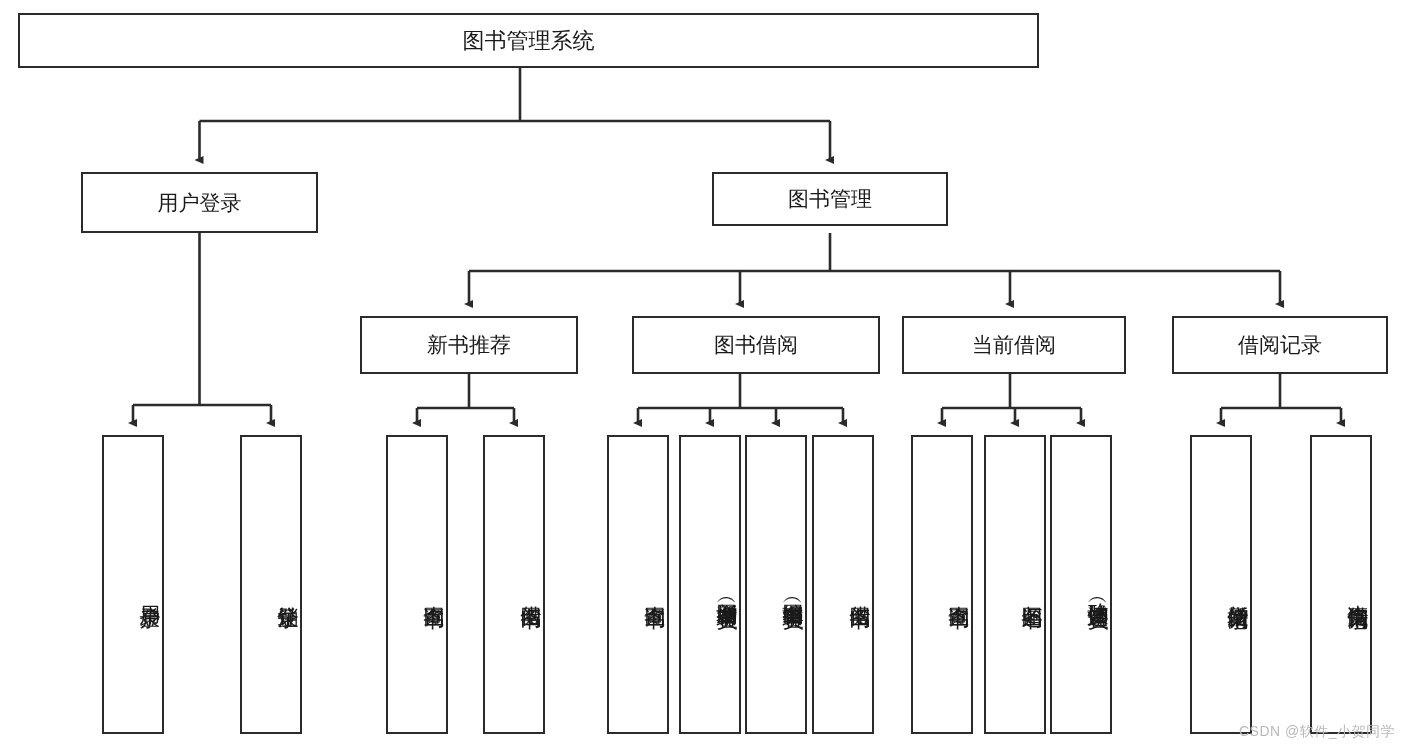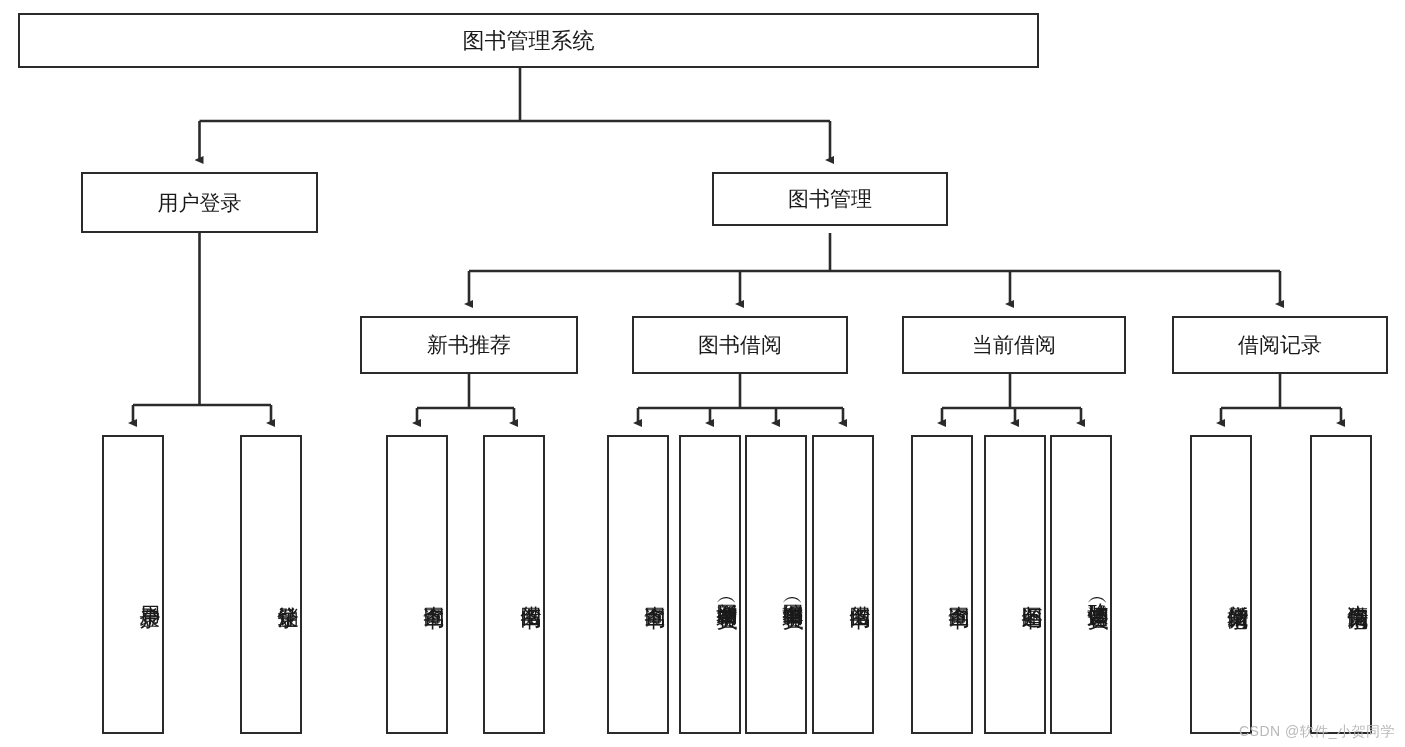--- a/index.html
+++ b/index.html
@@ -129,21 +129,21 @@
   <div class="node level1" style="left: 81px; top: 172px; width: 237px; height: 61px;">
     <span class="label">用户登录</span>
   </div>
   <div class="node level1" style="left: 712px; top: 172px; width: 236px; height: 54px;">
     <span class="label">图书管理</span>
   </div>
 
   <div class="node level2" style="left: 360px; top: 316px; width: 218px; height: 58px;">
     <span class="label">新书推荐</span>
   </div>
-  <div class="node level2" style="left: 632px; top: 316px; width: 216px; height: 58px;">
+  <div class="node level2" style="left: 632px; top: 316px; width: 248px; height: 58px;">
     <span class="label">图书借阅</span>
   </div>
   <div class="node level2" style="left: 902px; top: 316px; width: 224px; height: 58px;">
     <span class="label">当前借阅</span>
   </div>
   <div class="node level2" style="left: 1172px; top: 316px; width: 216px; height: 58px;">
     <span class="label">借阅记录</span>
   </div>
 
   <div class="node leaf" style="left: 102px; top: 435px; width: 62px; height: 299px;">

